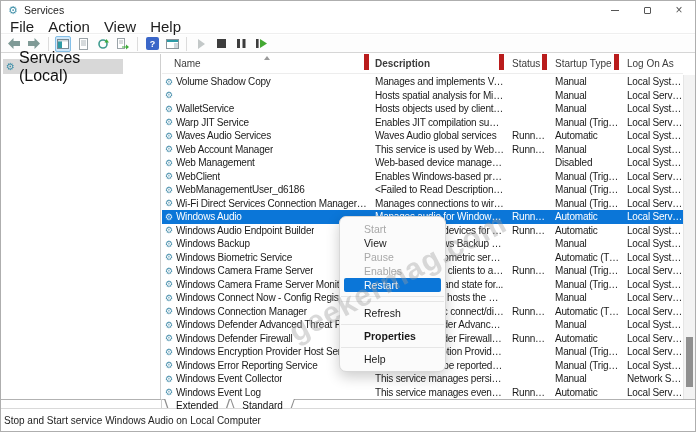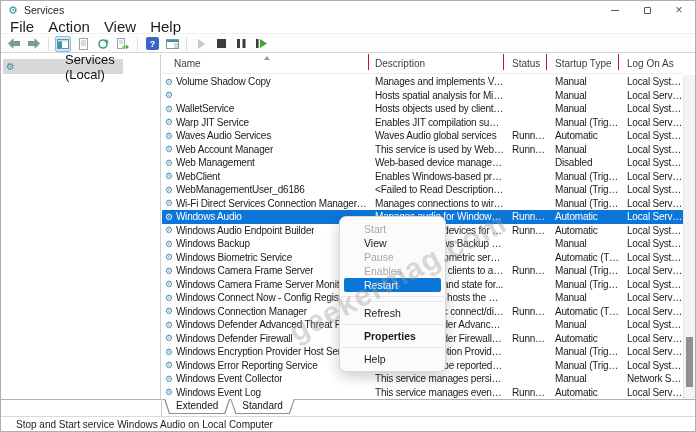--- a/index.html
+++ b/index.html
@@ -23,27 +23,27 @@
   
   .toolbar { position:absolute; top:34px; left:0; right:0; height:18px; display:flex; align-items:center; padding-left:5px; gap:4px; background:#fdfdfd; border-bottom:1px solid #d6d6d6; }
   .tb-sep { width:1px; height:14px; background:#dcdcdc; margin:0 2px; }
   .tb-ico { display:flex; align-items:center; justify-content:center; width:16px; height:16px; }
   .tb-ico.active-box { background:#cfe8fa; border:1px solid #84bfe8; border-radius:2px; }
 
   
   .leftpane { position:absolute; top:53px; left:0; width:160px; bottom:32px; background:#fff; border-right:1px solid #cfcfcf; }
   .tree-root { margin-top:5px; margin-left:2px; width:120px; height:15px; background:#d8d8d8; display:flex; align-items:center; padding-left:3px; gap:4px; }
   .tree-root .gear { font-size:10px; color:#3e8fa8; }
-  .tree-root .lbl { font-size:13px; color:#111;margin-left:46px; }
+  .tree-root .lbl { font-size:16px; color:#111; }
 
   .rightpane { position:absolute; top:53px; left:161px; right:0; bottom:32px; background:#fff; overflow:hidden; }
   .header-row { position:absolute; top:0; left:0; right:12px; height:20px; display:flex; align-items:flex-end; padding-bottom:3px; border-bottom:1px solid #ededed; background:#fff; font-size:10px; color:#3c3c3c; }
-  .hc { overflow:hidden; white-space:nowrap; border-right:1px solid #b91c1c; height:100%; display:flex; align-items:flex-end; padding-bottom:1px; }
+  .hc { overflow:hidden; white-space:nowrap; border-right:5px solid #b91c1c; height:100%; display:flex; align-items:flex-end; padding-bottom:1px; }
   .hc.name { width:207px; padding-left:12px; }
-  .hc.desc { width:135px; padding-left:6px; }
+  .hc.desc { width:135px; padding-left:6px;font-weight:bold; }
   .hc.status { width:43px; padding-left:8px; }
   .hc.startup { width:72px; padding-left:8px; }
   .hc.logon { flex:1; padding-left:8px; border-right:none; }
   .sort-caret { position:absolute; top:2px; left:102px; width:0; height:0; border-left:3px solid transparent; border-right:3px solid transparent; border-bottom:4px solid #9a9a9a; }
 
   .rows { position:absolute; top:21px; left:0; right:12px; bottom:0; overflow:hidden; }
   .svc-row { height:13.5px; display:flex; align-items:center; font-size:10px; letter-spacing:-0.2px; color:#1a1a1a; white-space:nowrap; }
   .svc-row .c { overflow:hidden; text-overflow:ellipsis; white-space:nowrap; }
   .c.name { width:207px; padding-left:3px; display:flex; align-items:center; gap:3px; }
   .c.name .nm { overflow:hidden; text-overflow:ellipsis; }
@@ -63,21 +63,21 @@
   .tabstrip .strip-line { position:absolute; top:0; left:0; right:0; height:1px; background:#b2b2b2; }
   .tabstrip .divider-cont { position:absolute; left:160px; top:0; bottom:0; width:1px; background:#cfcfcf; }
   .tabs-holder { position:absolute; left:163px; top:0; display:flex; }
   .tab { position:relative; height:15px; min-width:50px; }
   .tab .tab-bg { position:absolute; inset:0; background:#8f8f8f; clip-path:polygon(0 0,100% 0,calc(100% - 5px) 100%,5px 100%); }
   .tab .tab-fg { position:absolute; left:1px; right:1px; top:0; bottom:1px; background:#fff; clip-path:polygon(0 0,100% 0,calc(100% - 5px) 100%,5px 100%); }
   .tab.active .tab-fg { top:-1px; }
   .tab .tab-label { position:relative; z-index:1; display:block; text-align:center; font-size:10px; line-height:14px; padding:0 12px; color:#111; }
 
   
-  .statusbar { position:absolute; left:0; right:0; bottom:0; height:15px; border-top:1px solid #d9d9d9; background:#fff; display:flex; align-items:center; padding-left:15px; font-size:10px; color:#1d1d1d; }
+  .statusbar { position:absolute; left:0; right:0; bottom:0; height:23px; border-top:1px solid #d9d9d9; background:#fff; display:flex; align-items:center; padding-left:3px; font-size:10px; color:#1d1d1d; }
 
   
   .context-menu { position:absolute; left:338px; top:215px; width:107px; background:#fbfbfb; border:1px solid #d8d8d8; border-radius:7px; box-shadow:0 5px 14px rgba(0,0,0,.20); padding:5px 0; z-index:10; }
   .menu-item { position:relative; height:14px; line-height:14px; font-size:10.5px; padding-left:24px; color:#1b1b1b; white-space:nowrap; }
   .menu-item.disabled { color:#a8a8a8; }
   .menu-item.bold { font-weight:bold; }
   .menu-item.selected { background:#0b76d8; color:#fff; margin:0 4px; padding-left:20px; border-radius:2px; }
   .menu-item .sub-arrow { position:absolute; right:9px; top:0; font-size:10px; color:#444; }
   .menu-sep { height:1px; background:#e6e6e6; margin:4px 1px; }
 

